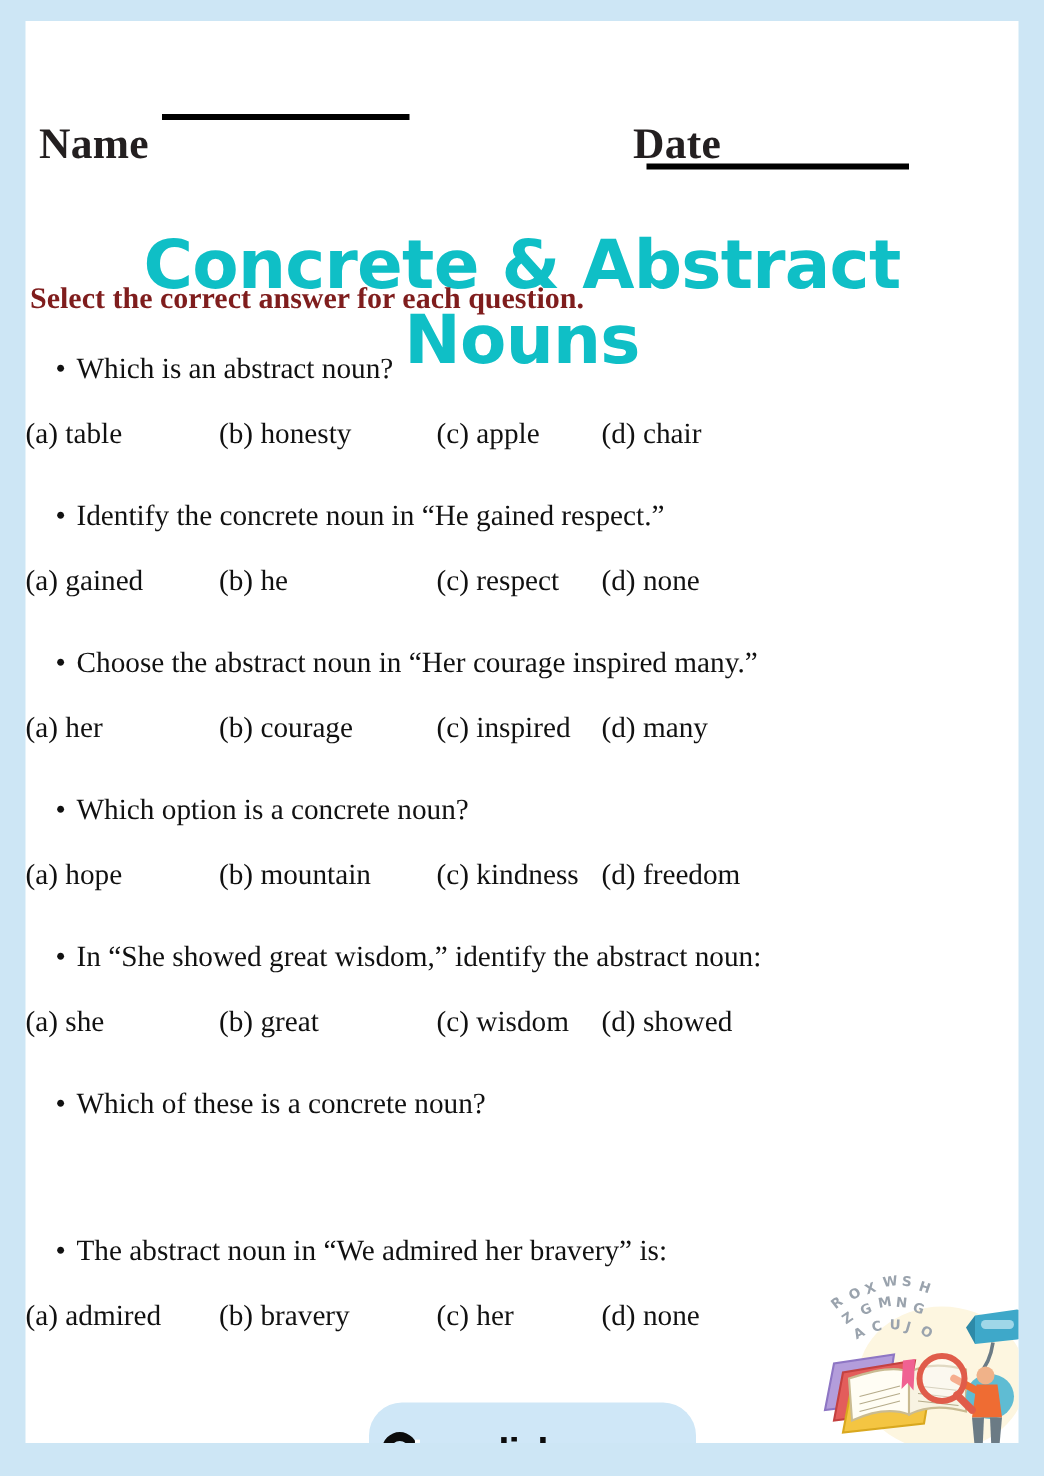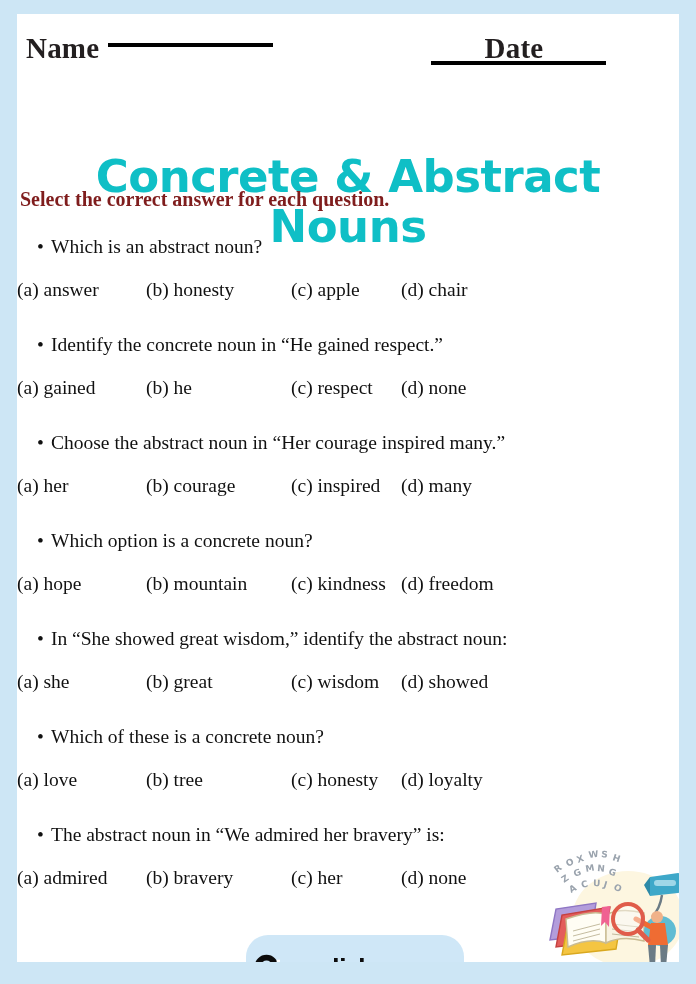--- a/index.html
+++ b/index.html
@@ -27,22 +27,23 @@
   .name-date-row {
     position: absolute;
     left: 0;
     top: 0;
     width: 662px;
     height: 62px;
   }
   .field {
     position: absolute;
     display: flex;
-    align-items: center;
+    align-items: flex-start;
     white-space: nowrap;
+    margin-top: 48px;
   }
   .field-name { left: 9px; top: 18px; }
   .field-date { left: 405px; top: 18px; flex-direction: column; }
   .field-label {
     font-family: "Liberation Serif", serif;
     font-weight: bold;
     font-size: 29px;
     color: #231f20;
     letter-spacing: 0.2px;
   }
@@ -180,21 +181,21 @@
   <div class="title">Concrete &amp; Abstract Nouns</div>
 
   <div class="instruction">Select the correct answer for each question.</div>
 
   <div class="qblock" style="top:222px;">
     <div class="question">
       <span class="bullet">•</span>
       <span>Which is an abstract noun?</span>
     </div>
     <div class="options">
-      <span class="opt col-a">(a) answer</span>
+      <span class="opt col-a">(a) table</span>
       <span class="opt col-b">(b) honesty</span>
       <span class="opt col-c">(c) apple</span>
       <span class="opt col-d">(d) chair</span>
     </div>
   </div>
 
   <div class="qblock" style="top:320px;">
     <div class="question">
       <span class="bullet">•</span>
       <span>Identify the concrete noun in “He gained respect.”</span>
@@ -243,26 +244,20 @@
       <span class="opt col-b">(b) great</span>
       <span class="opt col-c">(c) wisdom</span>
       <span class="opt col-d">(d) showed</span>
     </div>
   </div>
 
   <div class="qblock" style="top:712px;">
     <div class="question">
       <span class="bullet">•</span>
       <span>Which of these is a concrete noun?</span>
-    </div>
-    <div class="options">
-      <span class="opt col-a">(a) love</span>
-      <span class="opt col-b">(b) tree</span>
-      <span class="opt col-c">(c) honesty</span>
-      <span class="opt col-d">(d) loyalty</span>
     </div>
   </div>
 
   <div class="qblock" style="top:810px;">
     <div class="question">
       <span class="bullet">•</span>
       <span>The abstract noun in “We admired her bravery” is:</span>
     </div>
     <div class="options">
       <span class="opt col-a">(a) admired</span>

